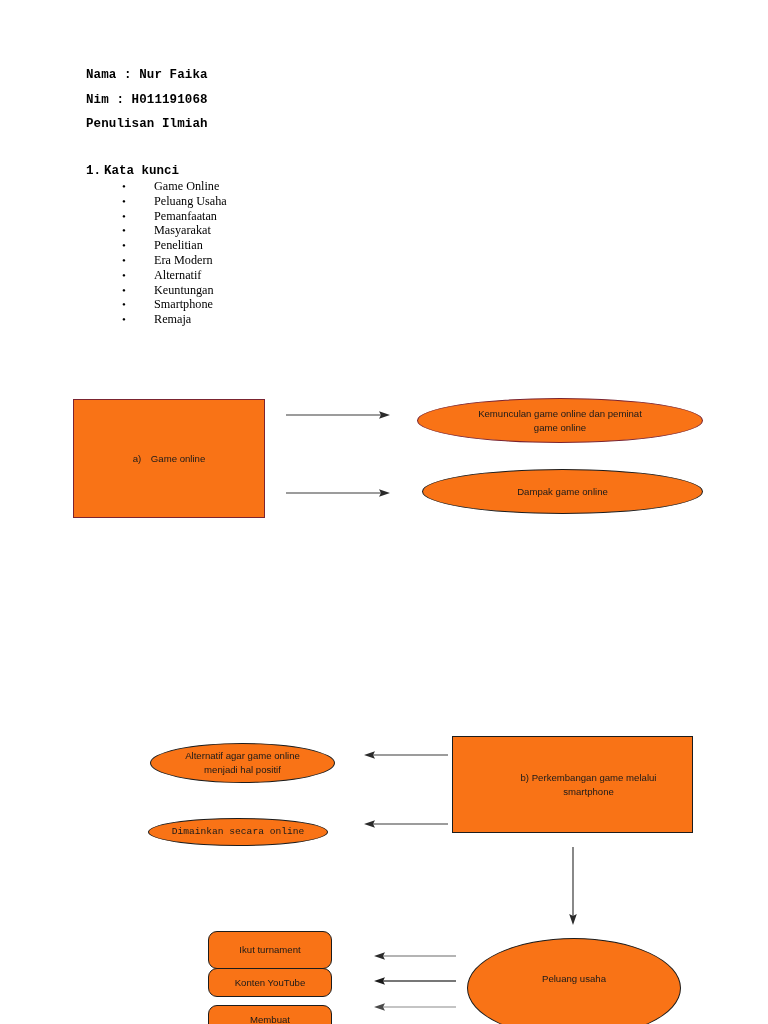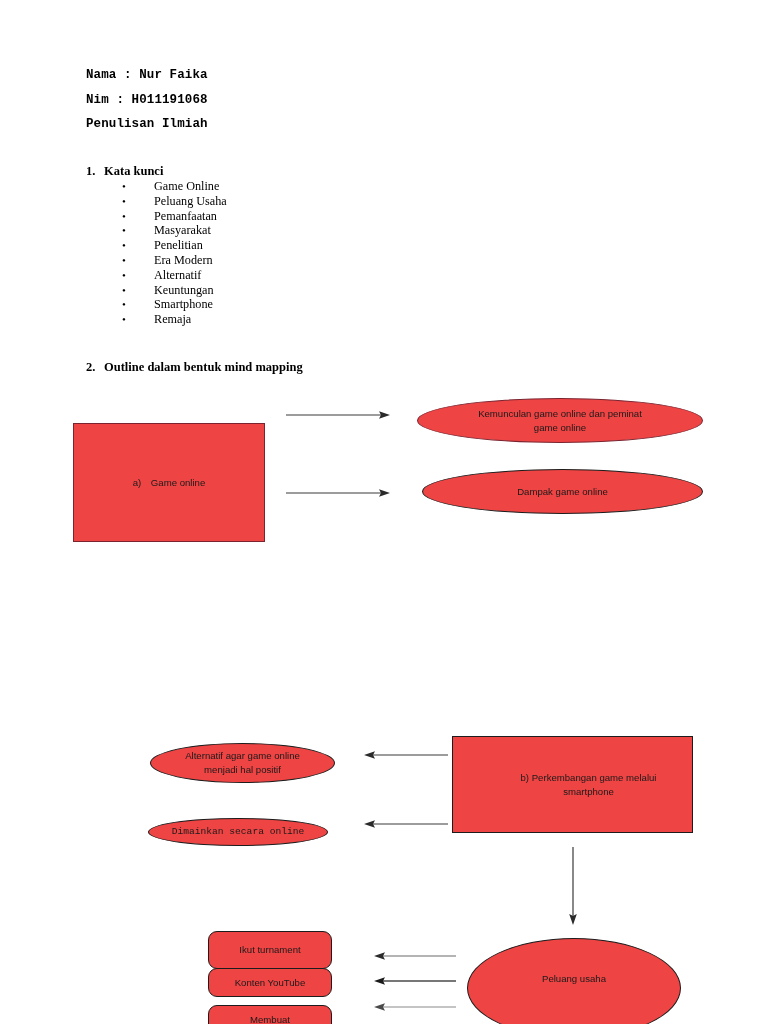--- a/index.html
+++ b/index.html
@@ -29,21 +29,21 @@
     letter-spacing: 0.1px;
     white-space: nowrap;
   }
   #hdr-name { top: 68px; }
   #hdr-nim  { top: 93px; }
   #hdr-doc  { top: 117px; }
 
   
   .num-heading {
     position: absolute;
-    font-family: Liberation Serif, serif;
+    font-family: Liberation Mono, monospace;
     font-weight: bold;
     font-size: 12.5px;
     white-space: nowrap;
   }
   .num-heading .num {
     display: inline-block;
     width: 18px;
   }
   #heading-1 { left: 86px; top: 164px; }
   #heading-2 { left: 86px; top: 360px; }
@@ -71,21 +71,21 @@
     left: 0;
     top: 0;
     font-size: 11px;
     line-height: 14.8px;
   }
 
   
   .shape {
     position: absolute;
     box-sizing: border-box;
-    background: #ef4444;
+    background: #f97316;
     display: flex;
     align-items: center;
     justify-content: center;
     text-align: center;
     font-family: "Liberation Sans", sans-serif;
     font-size: 9.6px;
     color: #1a1a1a;
     line-height: 1.45;
     overflow: hidden;
   }
@@ -152,25 +152,22 @@
     <li>
       <span class="bullet">•</span>
       <span>Smartphone</span>
     </li>
     <li>
       <span class="bullet">•</span>
       <span>Remaja</span>
     </li>
   </ul>
 
-  <div class="num-heading" id="heading-2">
-    <span class="num">2.</span><span>Outline dalam bentuk mind mapping</span>
-  </div>
-
-  <div class="shape rect-maroon" style="left:73px; top:399px; width:192px; height:119px;margin-top:24px;">
+
+  <div class="shape rect-maroon" style="left:73px; top:399px; width:192px; height:119px;">
     <span class="label">a) Game online</span>
   </div>
 
   <div class="arrow" style="left:286px; top:409px;">
     <svg width="104" height="12" viewBox="0 0 104 12">
       <line x1="0" y1="6" x2="95" y2="6" stroke="#3a3a3a" stroke-width="1.1"></line>
       <path d="M104 6 L93 2.2 L95 6 L93 9.8 Z" fill="#2a2a2a"></path>
     </svg>
   </div>
 

